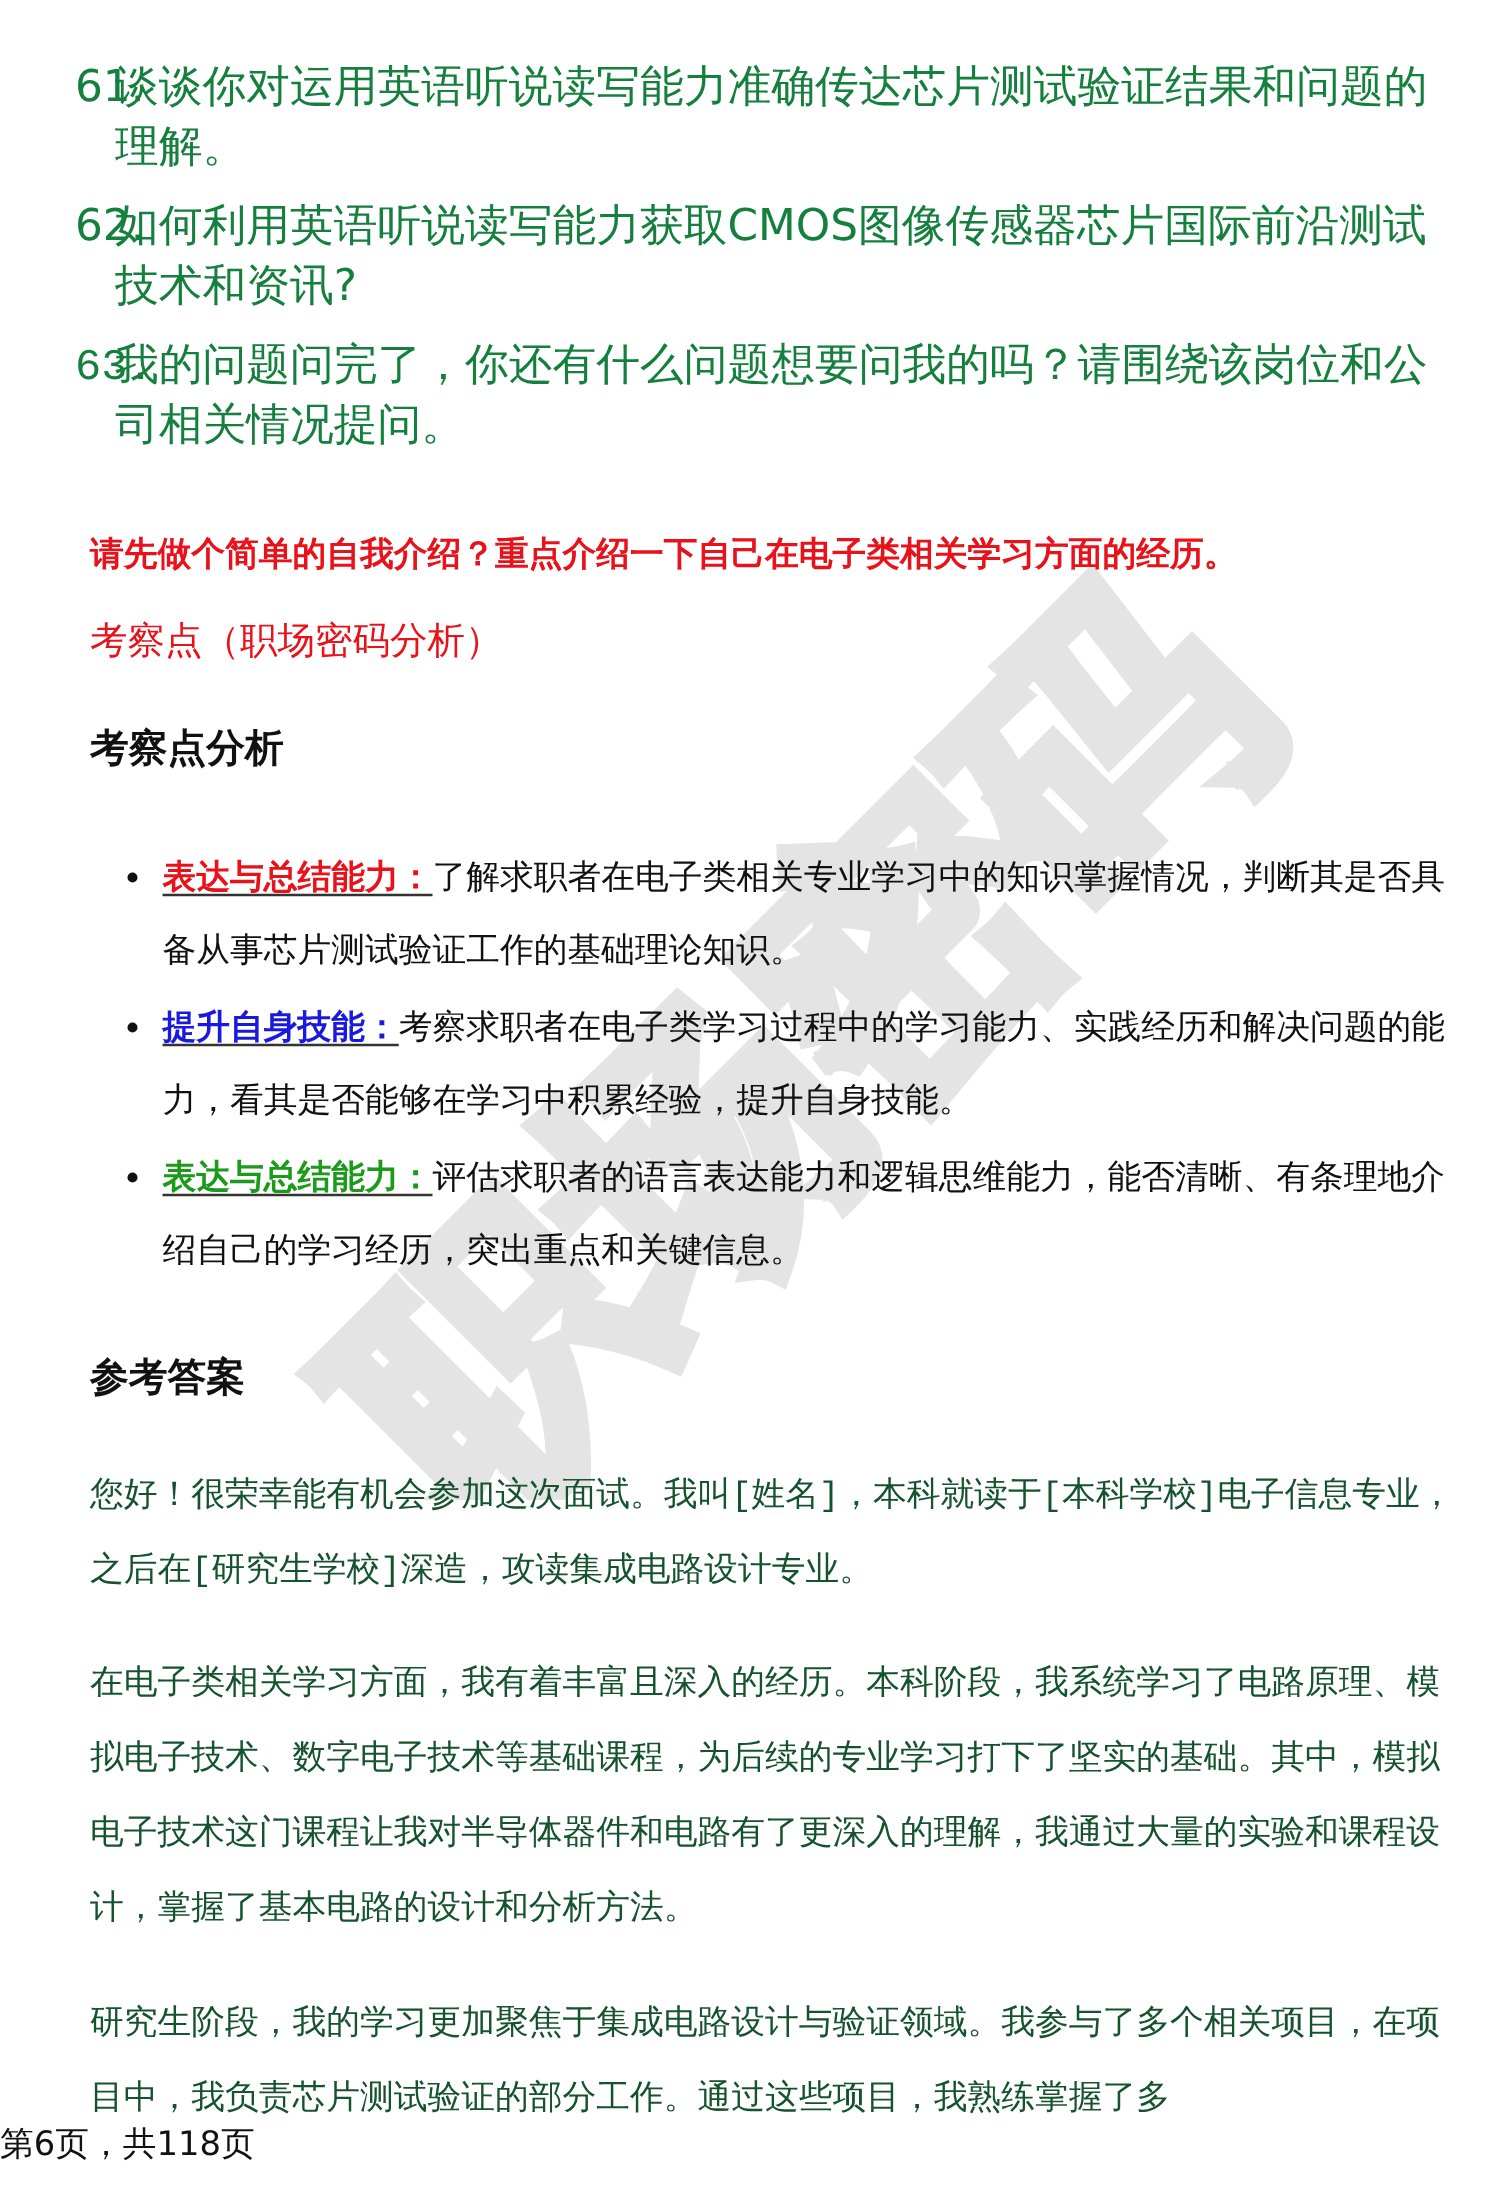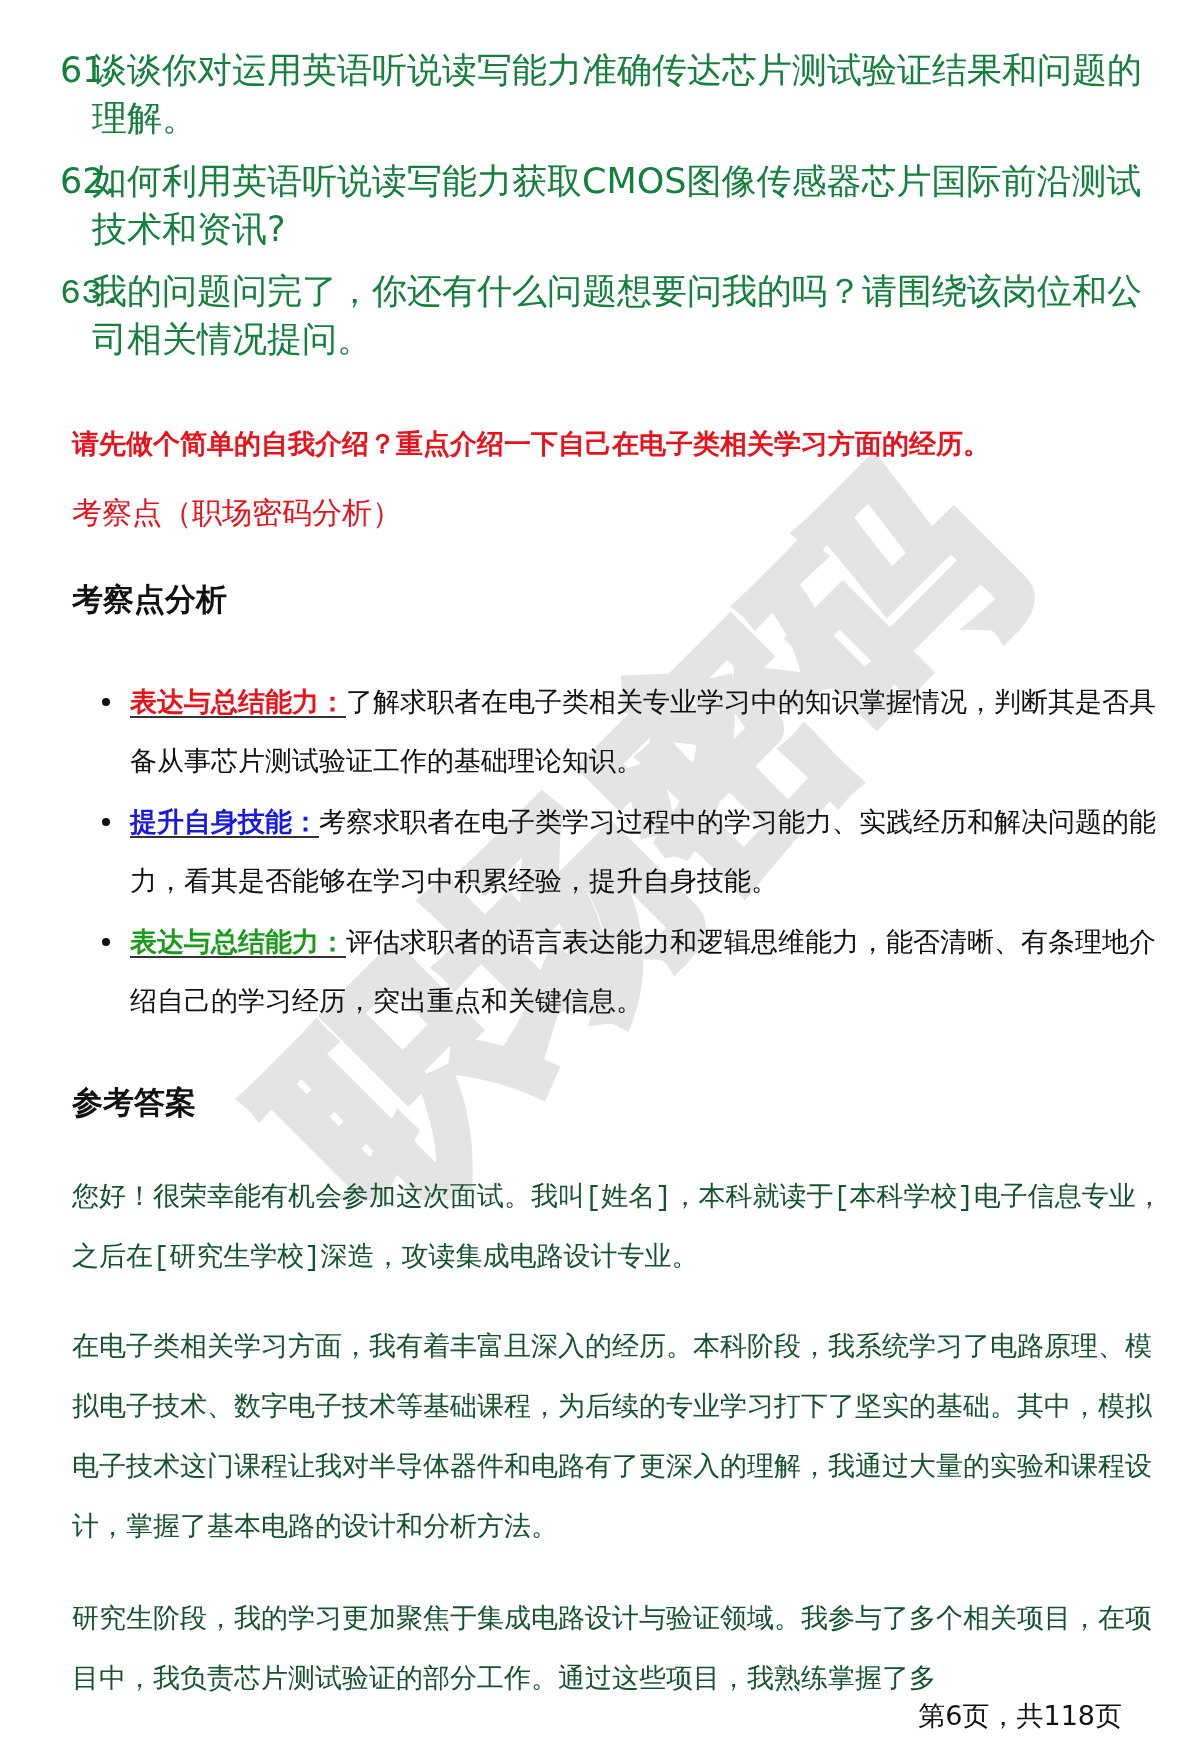--- a/index.html
+++ b/index.html
@@ -41,21 +41,21 @@
     .bullet .body { display: block; margin-left: 28px; }
     .kw { font-weight: bold; text-decoration: underline; text-underline-offset: 5px; }
     .kw-red { color: #e8131a; text-decoration-color: #333; }
     .kw-blue { color: #1a1adf; text-decoration-color: #333; }
     .kw-green { color: #1b9a1b; text-decoration-color: #333; }
     .para {
       position: absolute; left: 72px; width: 1100px;
       font-size: 27px; line-height: 60px; color: #14532d; font-family: Liberation Mono, monospace;
     }
     .footer {
-      position: absolute; left: 0; width: 1122px; top: 1698px; text-align: right;
+      position: absolute; left: 0; width: 1122px; top: 1698px; text-align: left;
       font-size: 27px; color: #111; line-height: 36px;
     }
   </style>
 </head>
 <body>
 
 <svg class="watermark" viewBox="0 0 920 760">
   <g transform="translate(460 400) rotate(-45)" fill="none" stroke="#e4e4e4" stroke-width="14" font-family="DejaVu Sans, sans-serif" font-size="230" font-weight="bold" text-anchor="middle">
     <text x="0" y="80">职场密码</text>
   </g>

